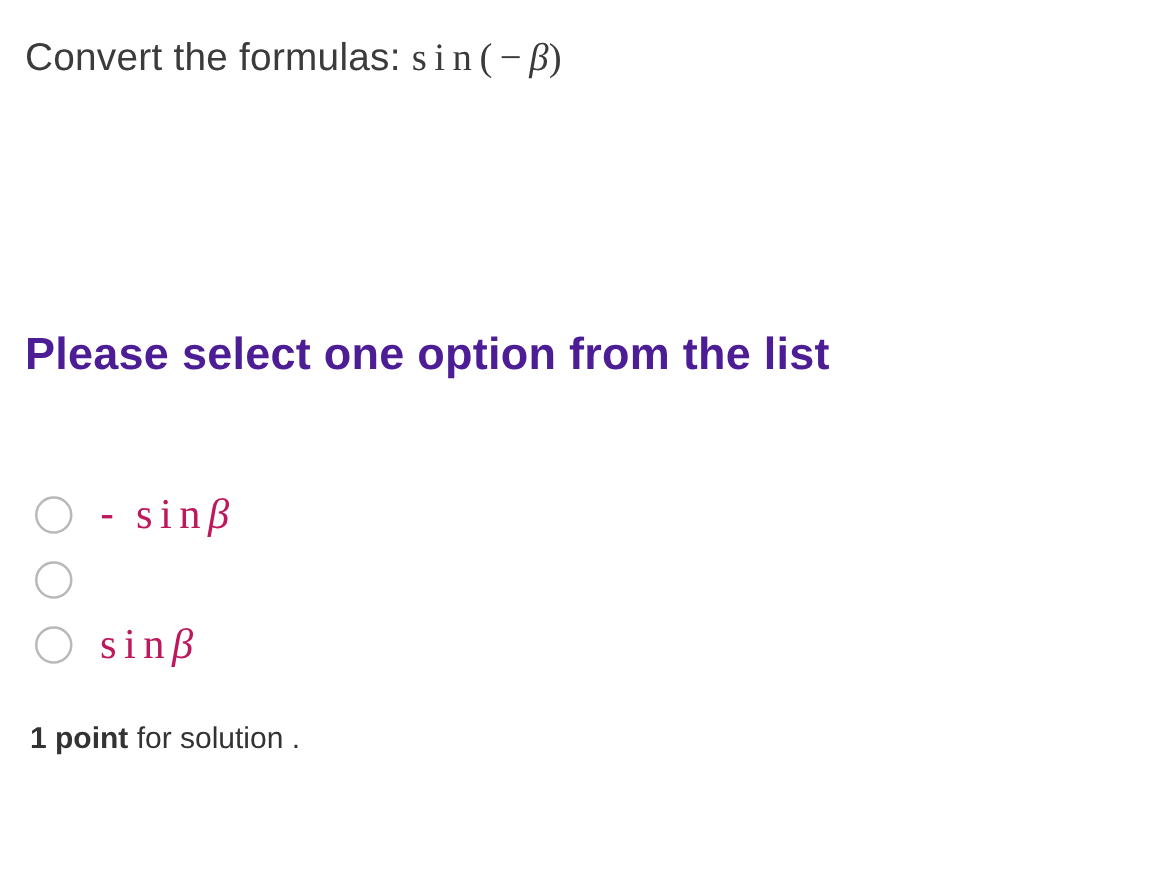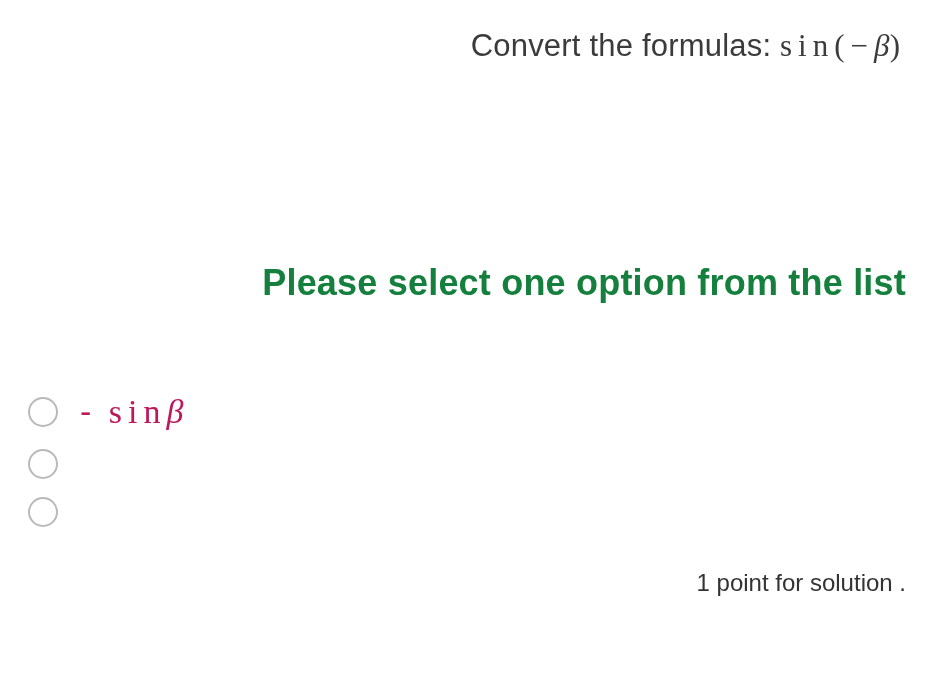--- a/index.html
+++ b/index.html
@@ -1,19 +1,18 @@
 <!DOCTYPE html>
 <html><head>
   <meta charset="utf-8">
   <style>
     * {
       margin: 0;
       padding: 0;
       box-sizing: border-box;
-      text-align: right;
     }
     body {
       font-family: Arial, Helvetica, sans-serif;
       background: #ffffff;
       width: 926px;
       height: 695px;
       padding: 28px 20px 20px 20px;
       color: #333;
     }
     .question-text {
@@ -26,21 +25,21 @@
       font-family: "Times New Roman", serif;
       letter-spacing: 6px;
     }
     .question-text .beta {
       font-style: italic;
       font-family: "Times New Roman", serif;
     }
     .instruction {
       font-size: 36px;
       font-weight: 700;
-      color: #15803d;
+      color: #4c1d95;
       margin-top: 198px;
       letter-spacing: 0.2px;
     }
     .options {
       margin-top: 88px;
       padding-left: 8px;
     }
     .option-row {
       display: flex;
       align-items: center;
@@ -71,22 +70,21 @@
       letter-spacing: 2px;
       margin-right: 4px;
     }
     .points {
       font-size: 24px;
       color: #333;
       margin-top: 42px;
       padding-left: 4px;
     }
     .points .bold {
-      font-weight: 400;
-      margin-left: 12px;
+      font-weight: 700;
     }
   </style>
 </head>
 <body>
 
 <div class="question-text">
   <span>Convert the formulas: </span><span class="formula">sin(−</span><span class="beta">β</span><span class="formula">)</span>
 </div>
 
 <div class="instruction">Please select one option from the list</div>
@@ -99,19 +97,22 @@
       <span class="neg-prefix">- </span><span>sin</span><span class="beta">β</span><span></span>
     </div>
   </div>
 
   <div class="option-row">
     <div class="radio"></div>
   </div>
 
   <div class="option-row">
     <div class="radio"></div>
+    <div class="option-label">
+      <span></span><span>sin</span><span class="beta">β</span><span></span>
+    </div>
   </div>
 
 </div>
 
 <div class="points">
   <span class="bold">1 point</span><span> for solution .</span>
 </div>
 
 </body></html>

